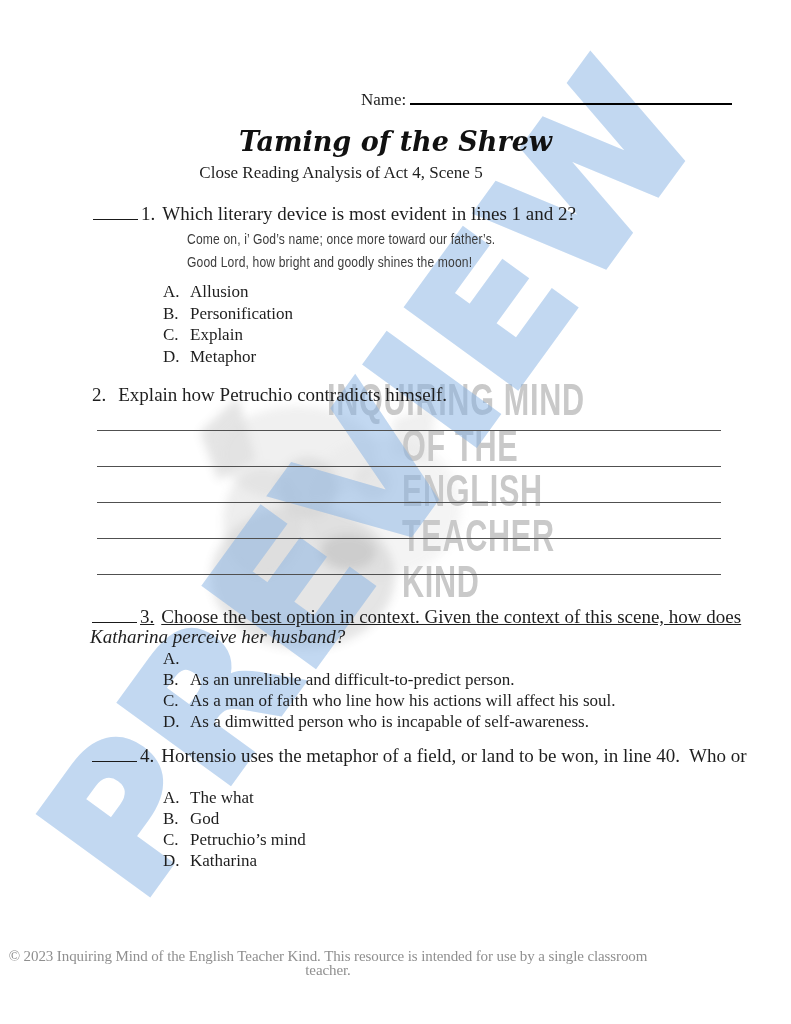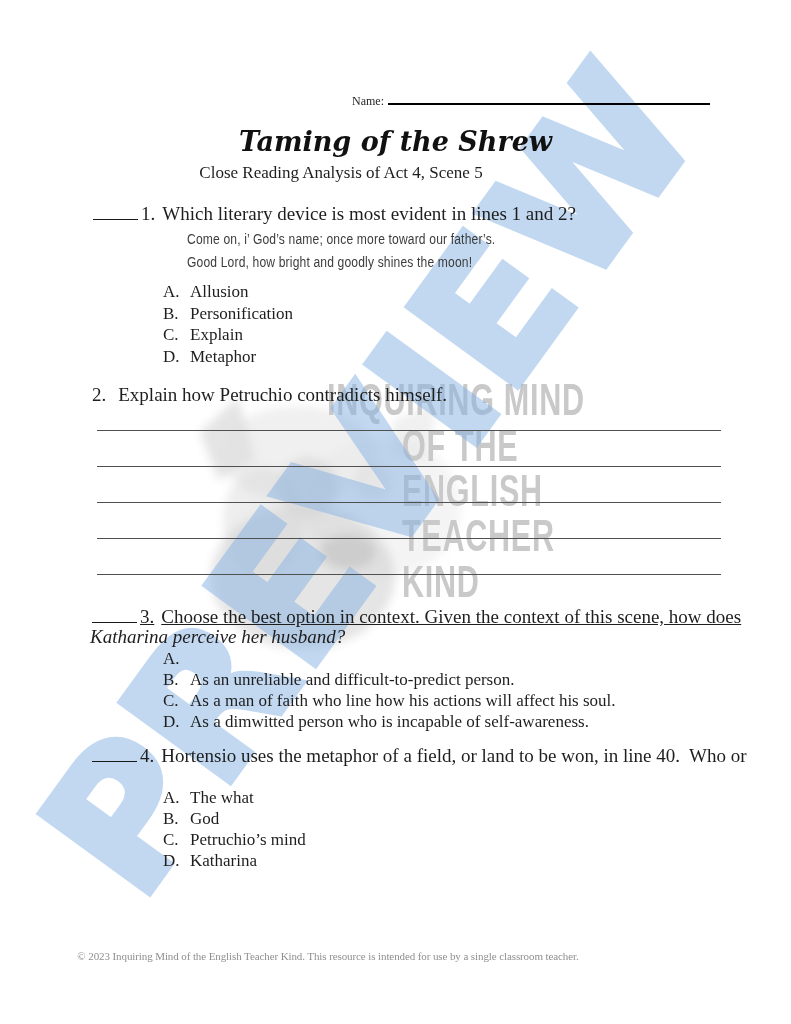--- a/index.html
+++ b/index.html
@@ -22,21 +22,21 @@
     position:absolute; left:0; top:0; white-space:nowrap;
     transform:translate(-50%,-50%) rotate(-54deg);
     font-family:"DejaVu Sans","Liberation Sans",sans-serif;
     font-weight:bold; font-size:185px; letter-spacing:2px;
     color:#86b2e4; -webkit-text-stroke:7px #86b2e4; opacity:0.5;
   }
 
   
   .content { position:absolute; inset:0; z-index:4; }
 
-  .name-row { position:absolute; left:352px; top:88px; font-size:12px; line-height:22px; white-space:nowrap; }
+  .name-row { position:absolute; left:361px; top:88px; font-size:17px; line-height:22px; white-space:nowrap; }
   .name-underline { display:inline-block; width:322px; height:15px; border-bottom:2px solid #000; margin-left:4px; }
 
   .doc-title {
     position:absolute; left:0; top:124px; width:791px; text-align:center;
     font-size:27px; line-height:36px; font-weight:bold; font-style:italic;
     font-family:"DejaVu Serif","Liberation Serif",serif; color:#111;
   }
   .doc-subtitle { position:absolute; left:0; top:162px; width:682px; text-align:center; font-size:17px; line-height:22px; }
 
   .q-line { position:absolute; font-size:19px; line-height:21px; white-space:pre; }
@@ -51,21 +51,21 @@
   }
 
   .opts { position:absolute; left:163px; font-size:17px; }
   .opt { display:flex; line-height:21.5px; white-space:pre; }
   .opt-letter { width:27px; flex:0 0 27px; }
 
   .ans-line { position:absolute; left:97px; width:624px; height:0; border-top:1px solid #505050; }
 
   .footer {
     position:absolute; left:0; top:950px; width:656px; text-align:center;
-    font-size:11px; line-height:13.5px; color:#8f8f8f; letter-spacing:-0.1px;
+    font-size:15px; line-height:13.5px; color:#8f8f8f; letter-spacing:-0.1px;
   }
 </style>
 </head>
 <body>
 
 <div class="page">
 
   <svg class="wm-dog" viewBox="0 0 295 265" xmlns="http://www.w3.org/2000/svg">
     <g filter="url(#soft)">
       <polygon points="12,40 50,5 68,68 30,88" fill="#6f6f6f" opacity="0.55"></polygon>

